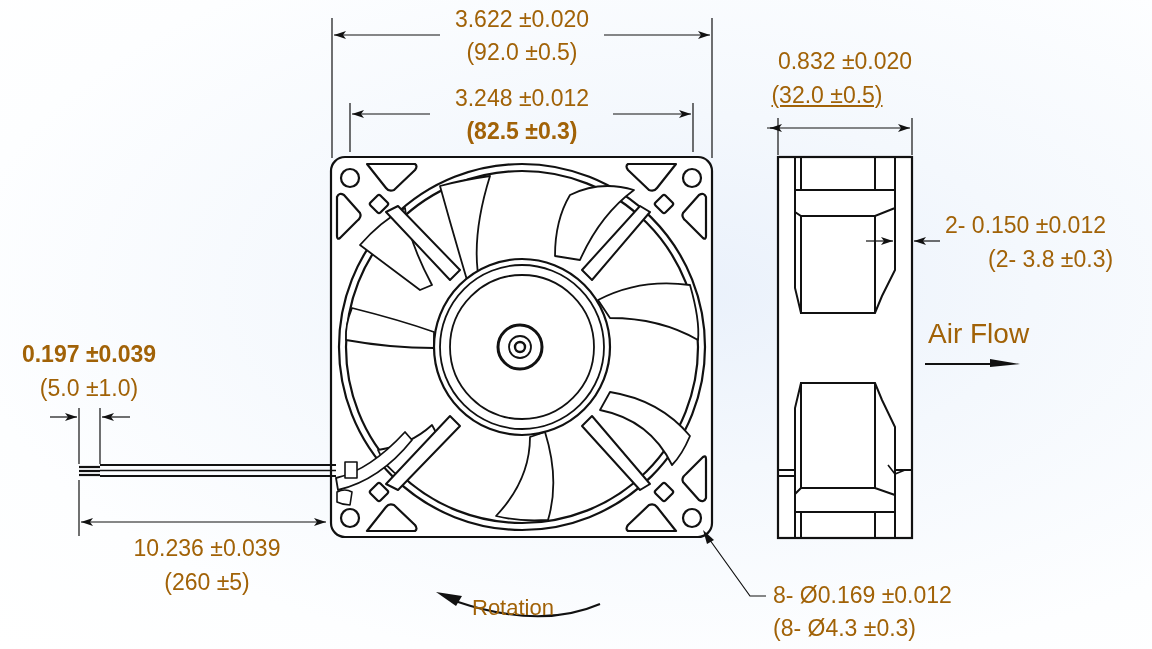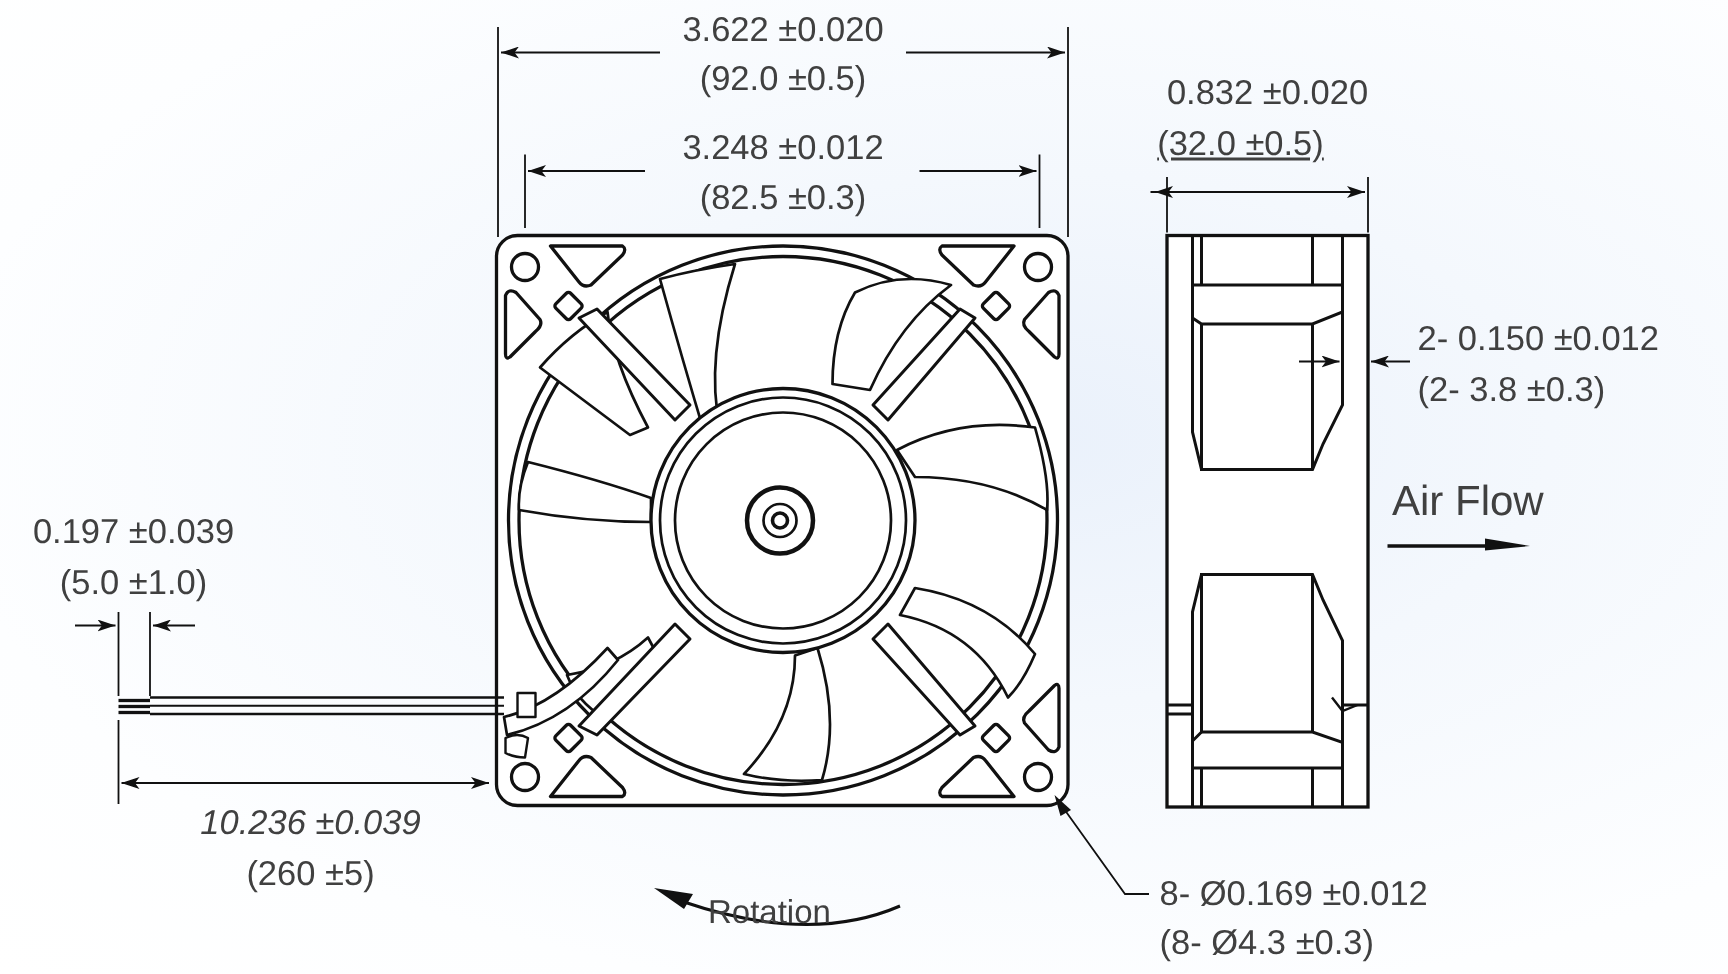--- a/index.html
+++ b/index.html
@@ -4,21 +4,21 @@
 <style>
   html, body { margin: 0; padding: 0; }
   body {
     width: 1152px; height: 649px; overflow: hidden; position: relative;
     background: radial-gradient(ellipse at 60% 45%, #eaf1fb 0%, #f4f8fd 35%, #fdfeff 75%, #ffffff 100%);
     font-family: "Liberation Sans", sans-serif;
     color: #111;
   }
   svg.drawing { position: absolute; left: 0; top: 0; }
   .lbl {
-    position: absolute; font-size: 23px; line-height: 27px; color: #404040;
+    position: absolute; font-size: 23px; line-height: 27px; color: #a16207;
     white-space: nowrap; font-family: "Liberation Sans", sans-serif;
   }
   .center { text-align: center; transform: translateX(-50%); }
 </style>
 </head>
 <body>
 
 <svg class="drawing" width="1152" height="649" viewBox="0 0 1152 649">
   <defs>
     <marker id="ah" viewBox="0 0 12 8" refX="12" refY="4" markerWidth="12" markerHeight="8" orient="auto-start-reverse" markerUnits="userSpaceOnUse">
@@ -170,32 +170,32 @@
   <g>
     <polyline points="766,596 750,596 707,536" stroke="#111" stroke-width="1.2" fill="none"></polyline>
     <path d="M703,530 L714,540 L707,544 Z" fill="#111"></path>
   </g>
 </svg>
 
 <div class="lbl center" style="left:522px; top:6px;">3.622 ±0.020</div>
 <div class="lbl center" style="left:522px; top:39px;">(92.0 ±0.5)</div>
 
 <div class="lbl center" style="left:522px; top:85px;">3.248 ±0.012</div>
-<div class="lbl center" style="left:522px; top:118px;">(82.5 ±0.3)</div>
+<div class="lbl center" style="left:522px; top:118px;font-weight:bold;">(82.5 ±0.3)</div>
 
 <div class="lbl center" style="left:845px; top:48px;">0.832 ±0.020</div>
 <div class="lbl center" style="left:827px; top:82px;text-decoration:underline;">(32.0 ±0.5)</div>
 
 <div class="lbl" style="left:945px; top:212px;">2- 0.150 ±0.012</div>
-<div class="lbl" style="left:945px; top:246px;">(2- 3.8 ±0.3)</div>
+<div class="lbl" style="left:988px; top:246px;">(2- 3.8 ±0.3)</div>
 
 <div class="lbl" style="left:928px; top:320px; font-size:28px;">Air Flow</div>
 
-<div class="lbl center" style="left:89px; top:341px;">0.197 ±0.039</div>
+<div class="lbl center" style="left:89px; top:341px;font-weight:bold;">0.197 ±0.039</div>
 <div class="lbl center" style="left:89px; top:375px;">(5.0 ±1.0)</div>
 
-<div class="lbl center" style="left:207px; top:535px;font-style:italic;">10.236 ±0.039</div>
+<div class="lbl center" style="left:207px; top:535px;">10.236 ±0.039</div>
 <div class="lbl center" style="left:207px; top:569px;">(260 ±5)</div>
 
 <div class="lbl" style="left:472px; top:577px; font-size:22px;margin-top:17px;">Rotation</div>
 
 <div class="lbl" style="left:773px; top:582px;">8- Ø0.169 ±0.012</div>
 <div class="lbl" style="left:773px; top:615px;">(8- Ø4.3 ±0.3)</div>
 
 </body></html>

